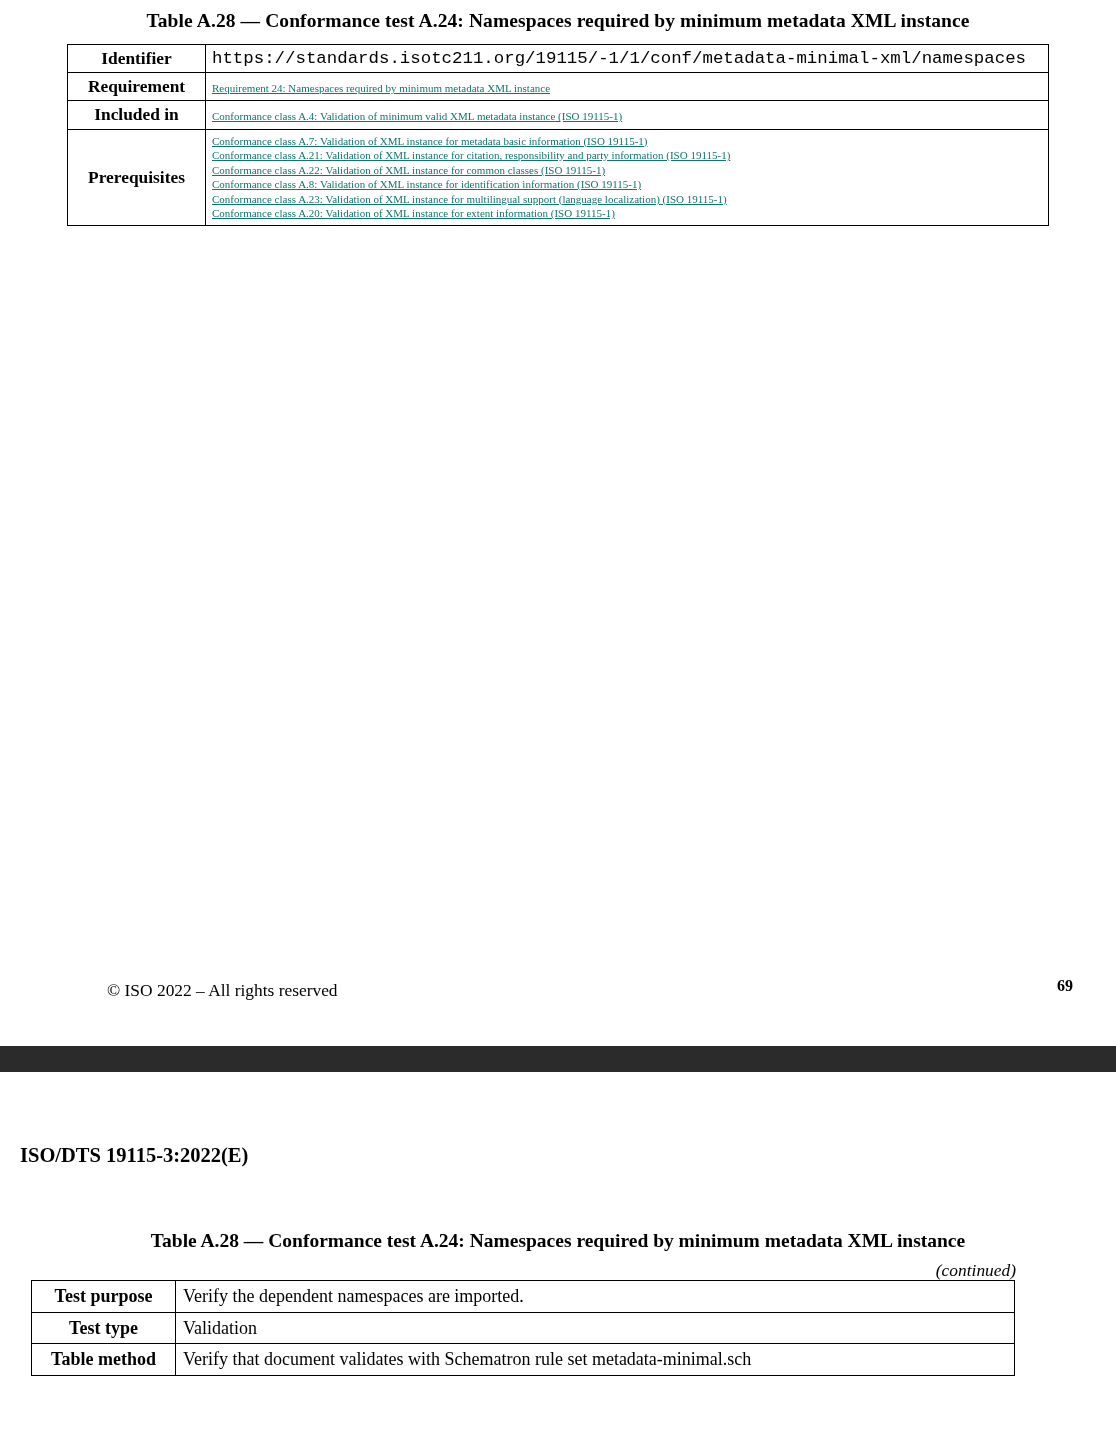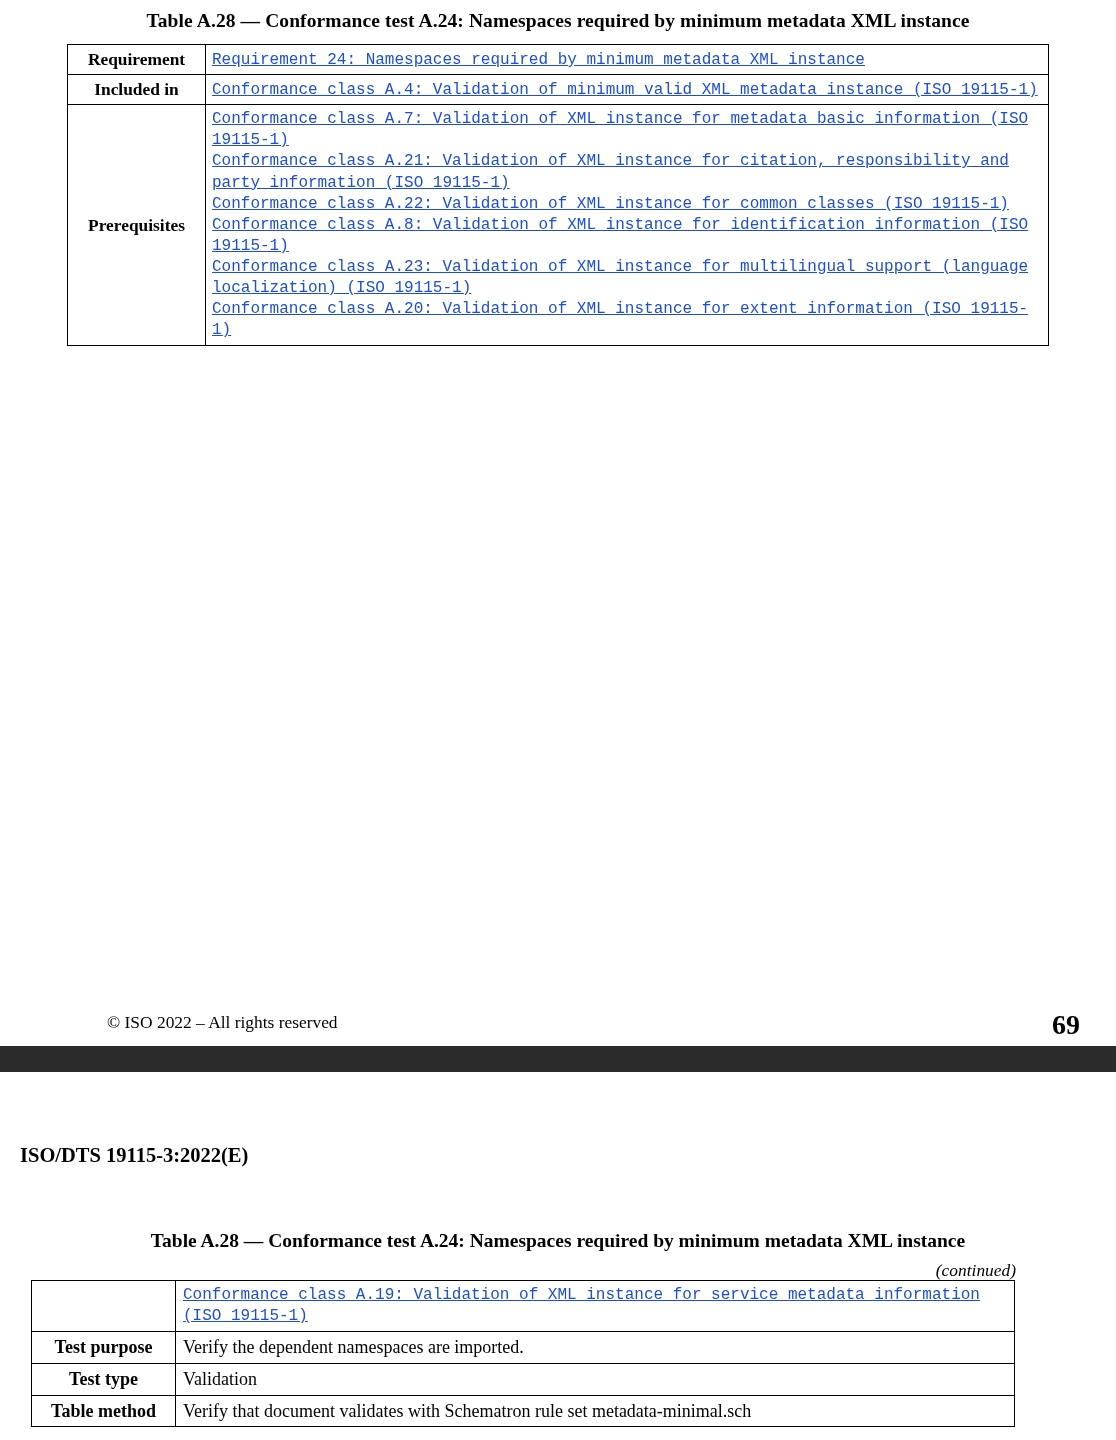--- a/index.html
+++ b/index.html
@@ -53,54 +53,52 @@
     white-space: nowrap;
     font-size: 18px;
   }
   .mono {
     font-family: "Liberation Mono", monospace;
     font-size: 16.6px;
     line-height: 1.28;
     word-break: break-all;
   }
   .lnk {
-    color: #1d4ed8;
+    color: #0f766e;
     text-decoration: underline;
-    font-size: 16px;
+    font-size: 11px;
     line-height: 1.32;
-    font-family: Liberation Mono, monospace;
   }
   .lnk-block {
     display: block;
   }
   td.prereq {
     padding-top: 4px;
     padding-bottom: 4px;
     margin-left: 8px;
   }
   .page-footer {
     position: absolute;
     left: 0;
-    right: 0;
+    right: 7px;
     top: 980px;
     height: 26px;
     font-size: 17.4px;
-    margin-top: 32px;
   }
   .footer-left {
     position: absolute;
     left: 107px;
     top: 0;
   }
   .footer-right {
     position: absolute;
     right: 36px;
     top: -3px;
     font-weight: bold;
-    font-size: 28px;
+    font-size: 16px;
   }
   .page-break {
     position: absolute;
     left: 0;
     top: 1046px;
     width: 1116px;
     height: 26px;
     background: #2b2b2b;
   }
   
@@ -168,20 +166,24 @@
 <div class="page page1">
 
   <div class="table-caption">Table A.28 — Conformance test A.24: Namespaces required by minimum metadata XML instance</div>
 
   <table class="tbl tbl1">
     <colgroup>
         <col style="width:138px">
         <col>
       </colgroup>
     <tbody>
+      <tr>
+        <td class="lbl">Identifier</td>
+        <td class="mono">https://standards.isotc211.org/19115/-1/1/conf/metadata-minimal-xml/namespaces</td>
+      </tr>
       <tr>
         <td class="lbl">Requirement</td>
         <td>
           <a class="lnk" href="#">Requirement 24: Namespaces required by minimum metadata XML instance</a>
         </td>
       </tr>
       <tr>
         <td class="lbl">Included in</td>
         <td>
           <a class="lnk" href="#">Conformance class A.4: Validation of minimum valid XML metadata instance (ISO 19115-1)</a>
@@ -214,26 +216,20 @@
   <div class="caption2">Table A.28 — Conformance test A.24: Namespaces required by minimum metadata XML instance</div>
   <div class="continued">(continued)</div>
 
   <div class="tbl2wrap">
     <table class="tbl2">
       <colgroup>
           <col style="width:144px">
           <col>
         </colgroup>
       <tbody>
-        <tr>
-          <td class="lbl"></td>
-          <td>
-            <a class="lnk lnk-block" href="#">Conformance class A.19: Validation of XML instance for service metadata information (ISO 19115-1)</a>
-          </td>
-        </tr>
         <tr>
           <td class="lbl">Test purpose</td>
           <td class="val">Verify the dependent namespaces are imported.</td>
         </tr>
         <tr>
           <td class="lbl">Test type</td>
           <td class="val">Validation</td>
         </tr>
         <tr>
           <td class="lbl">Table method</td>

